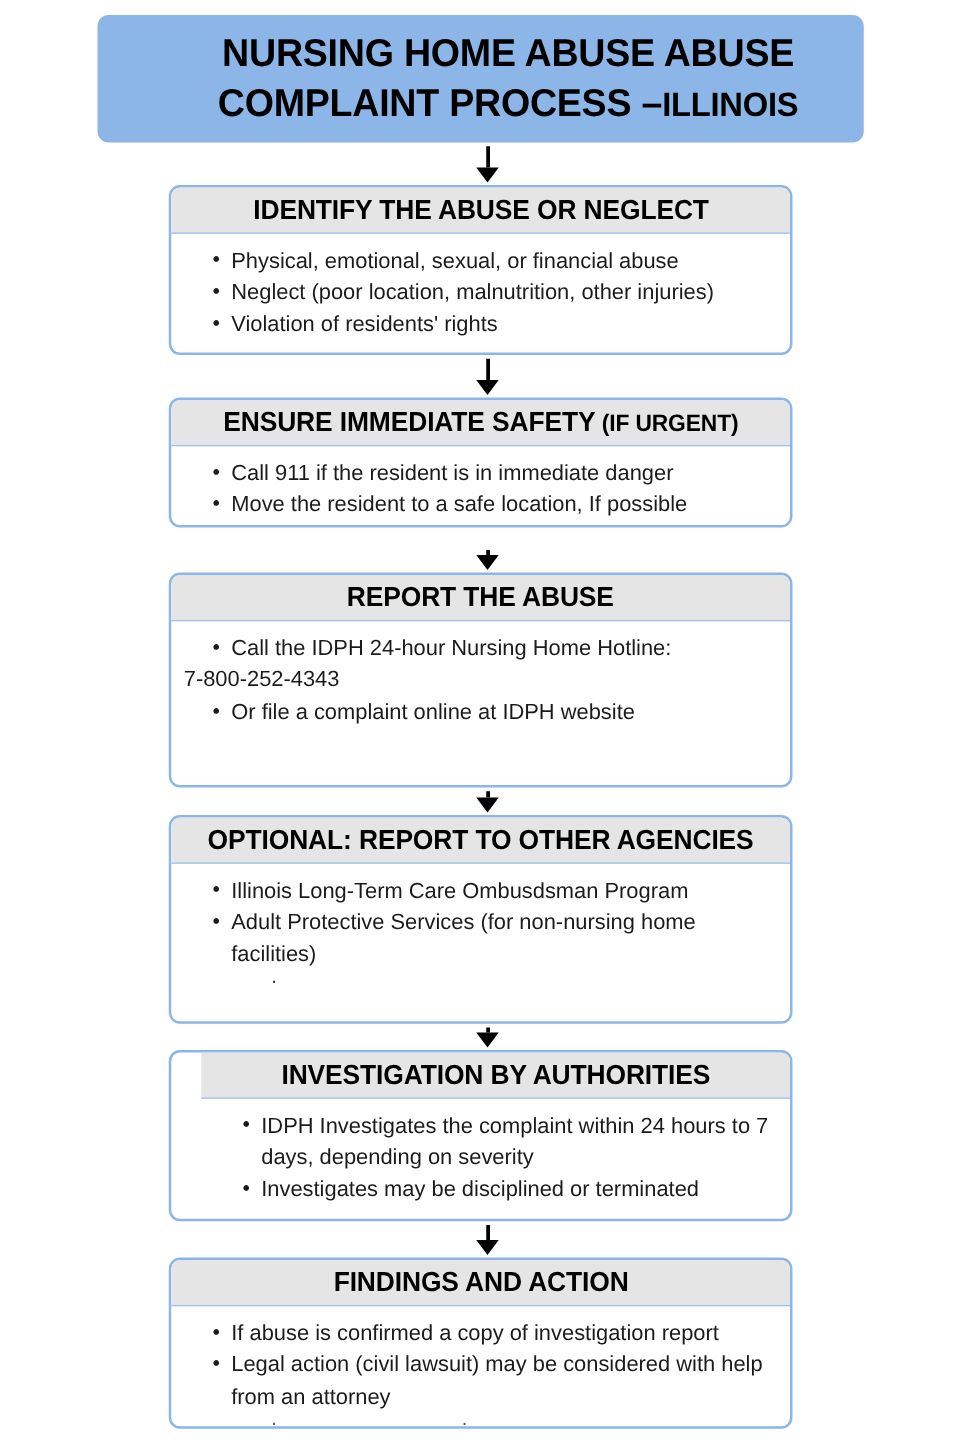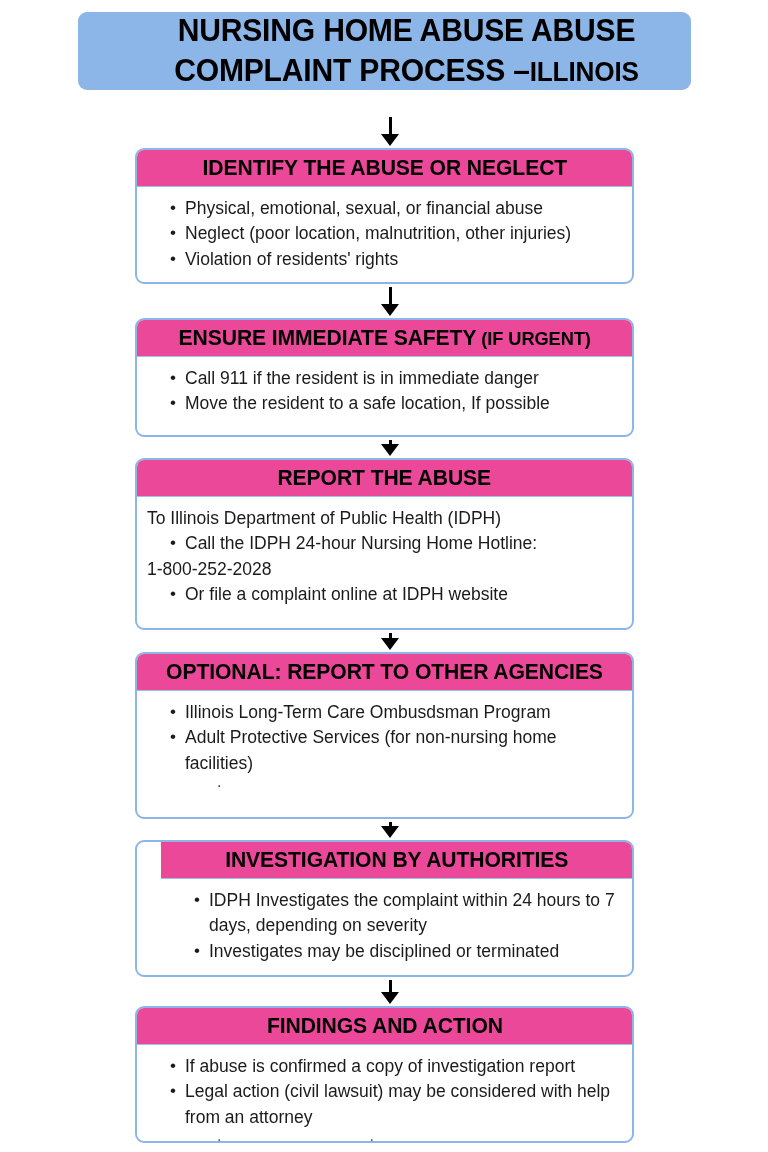--- a/index.html
+++ b/index.html
@@ -22,21 +22,21 @@
     position: relative;
     box-sizing: border-box;
   }
 
   
   .title-box {
     position: absolute;
     left: 78px;
     top: 12px;
     width: 613px;
-    height: 78px;
+    height: 102px;
     background: #8CB5E8;
     border-radius: 9px;
     display: flex;
     align-items: center;
     justify-content: center;
     box-sizing: border-box;
     padding-left: 43px;
   }
   .title-text {
     font-size: 31px;
@@ -58,21 +58,21 @@
     position: absolute;
     left: 135px;
     width: 499px;
     background: #ffffff;
     border: 2px solid #8CB5E8;
     border-radius: 9px;
     box-sizing: border-box;
     overflow: hidden;
   }
   .card-header {
-    background: #ec4899;
+    background: #e5e5e5;
     height: 36px;
     display: flex;
     align-items: center;
     justify-content: center;
     border-bottom: 1px solid #9dc0ec;
   }
   .card-header-text {
     font-size: 22px;
     font-weight: 700;
     text-transform: uppercase;
@@ -171,41 +171,40 @@
       <div class="card-body">
         <div class="line-bullet"><span class="bullet">•</span><span>Physical, emotional, sexual, or financial abuse</span></div>
         <div class="line-bullet"><span class="bullet">•</span><span>Neglect (poor location, malnutrition, other injuries)</span></div>
         <div class="line-bullet"><span class="bullet">•</span><span>Violation of residents' rights</span></div>
       </div>
     </div>
     <div class="arrow" style="top: 287px;">
       <div class="shaft" style="height: 17px;"></div>
       <div class="head"></div>
     </div>
-    <div class="card" style="top: 318px; height: 119px;">
+    <div class="card" style="top: 318px; height: 104px;">
       <div class="card-header">
         <div class="card-header-text"><span>ENSURE IMMEDIATE SAFETY</span><span class="small"> (IF URGENT)</span></div>
       </div>
       <div class="card-body">
         <div class="line-bullet"><span class="bullet">•</span><span>Call 911 if the resident is in immediate danger</span></div>
         <div class="line-bullet"><span class="bullet">•</span><span>Move the resident to a safe location, If possible</span></div>
       </div>
     </div>
     <div class="arrow" style="top: 440px;">
       <div class="shaft" style="height: 4px;"></div>
       <div class="head"></div>
     </div>
     <div class="card" style="top: 458px; height: 172px;">
       <div class="card-header">
         <div class="card-header-text"><span>REPORT THE ABUSE</span></div>
       </div>
       <div class="card-body">
-        <div class="line-plain">To Illinois Department of Public Health (IDPH)</div>
         <div class="line-bullet"><span class="bullet">•</span><span>Call the IDPH 24-hour Nursing Home Hotline:</span></div>
-        <div class="line-plain">1-800-252-2028</div>
+        <div class="line-plain">7-800-252-4343</div>
         <div class="line-bullet"><span class="bullet">•</span><span>Or file a complaint online at IDPH website</span></div>
       </div>
     </div>
     <div class="arrow" style="top: 633px;">
       <div class="shaft" style="height: 5px;"></div>
       <div class="head"></div>
     </div>
     <div class="card" style="top: 652px; height: 167px;">
       <div class="card-header">
         <div class="card-header-text"><span>OPTIONAL: REPORT TO OTHER AGENCIES</span></div>

